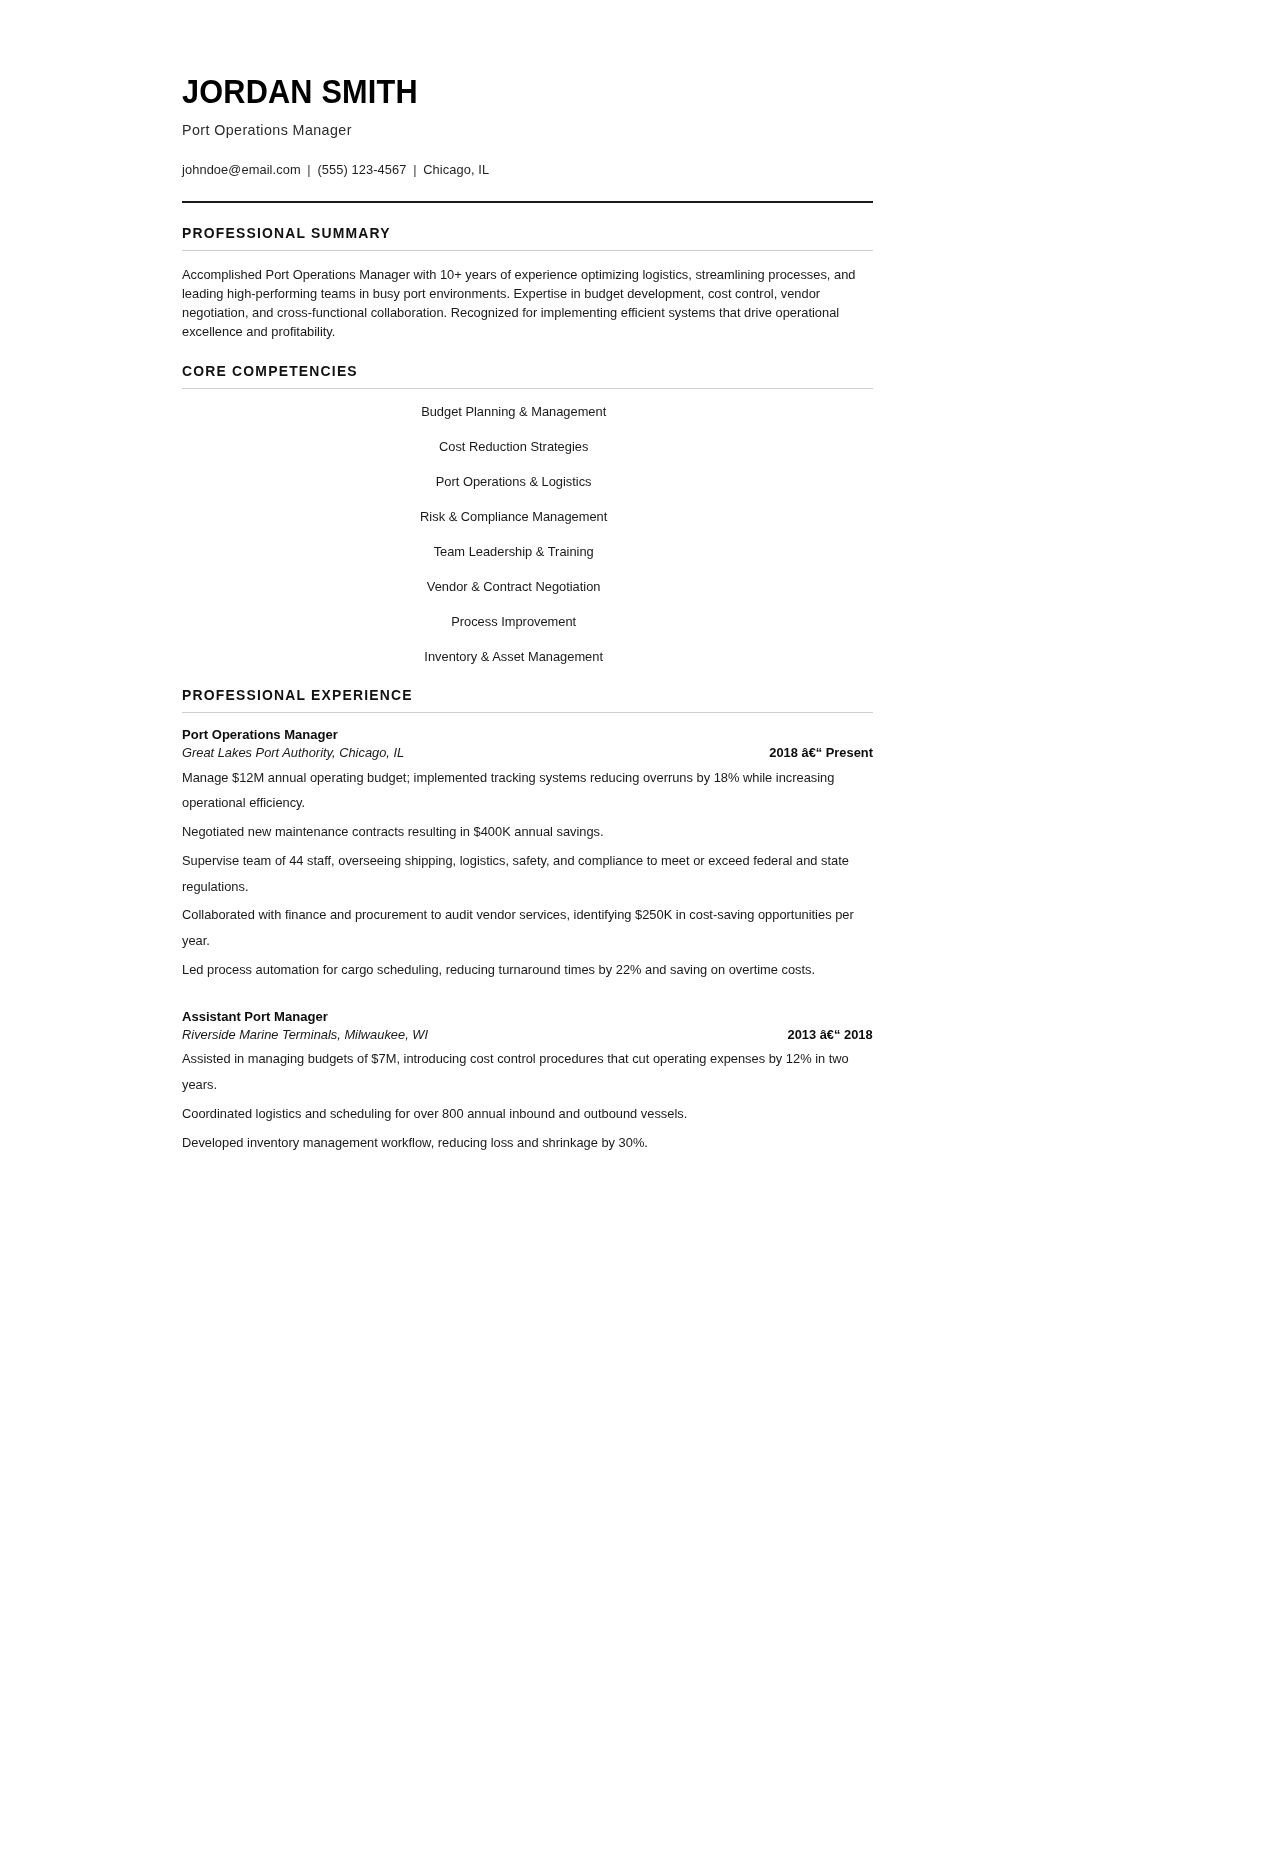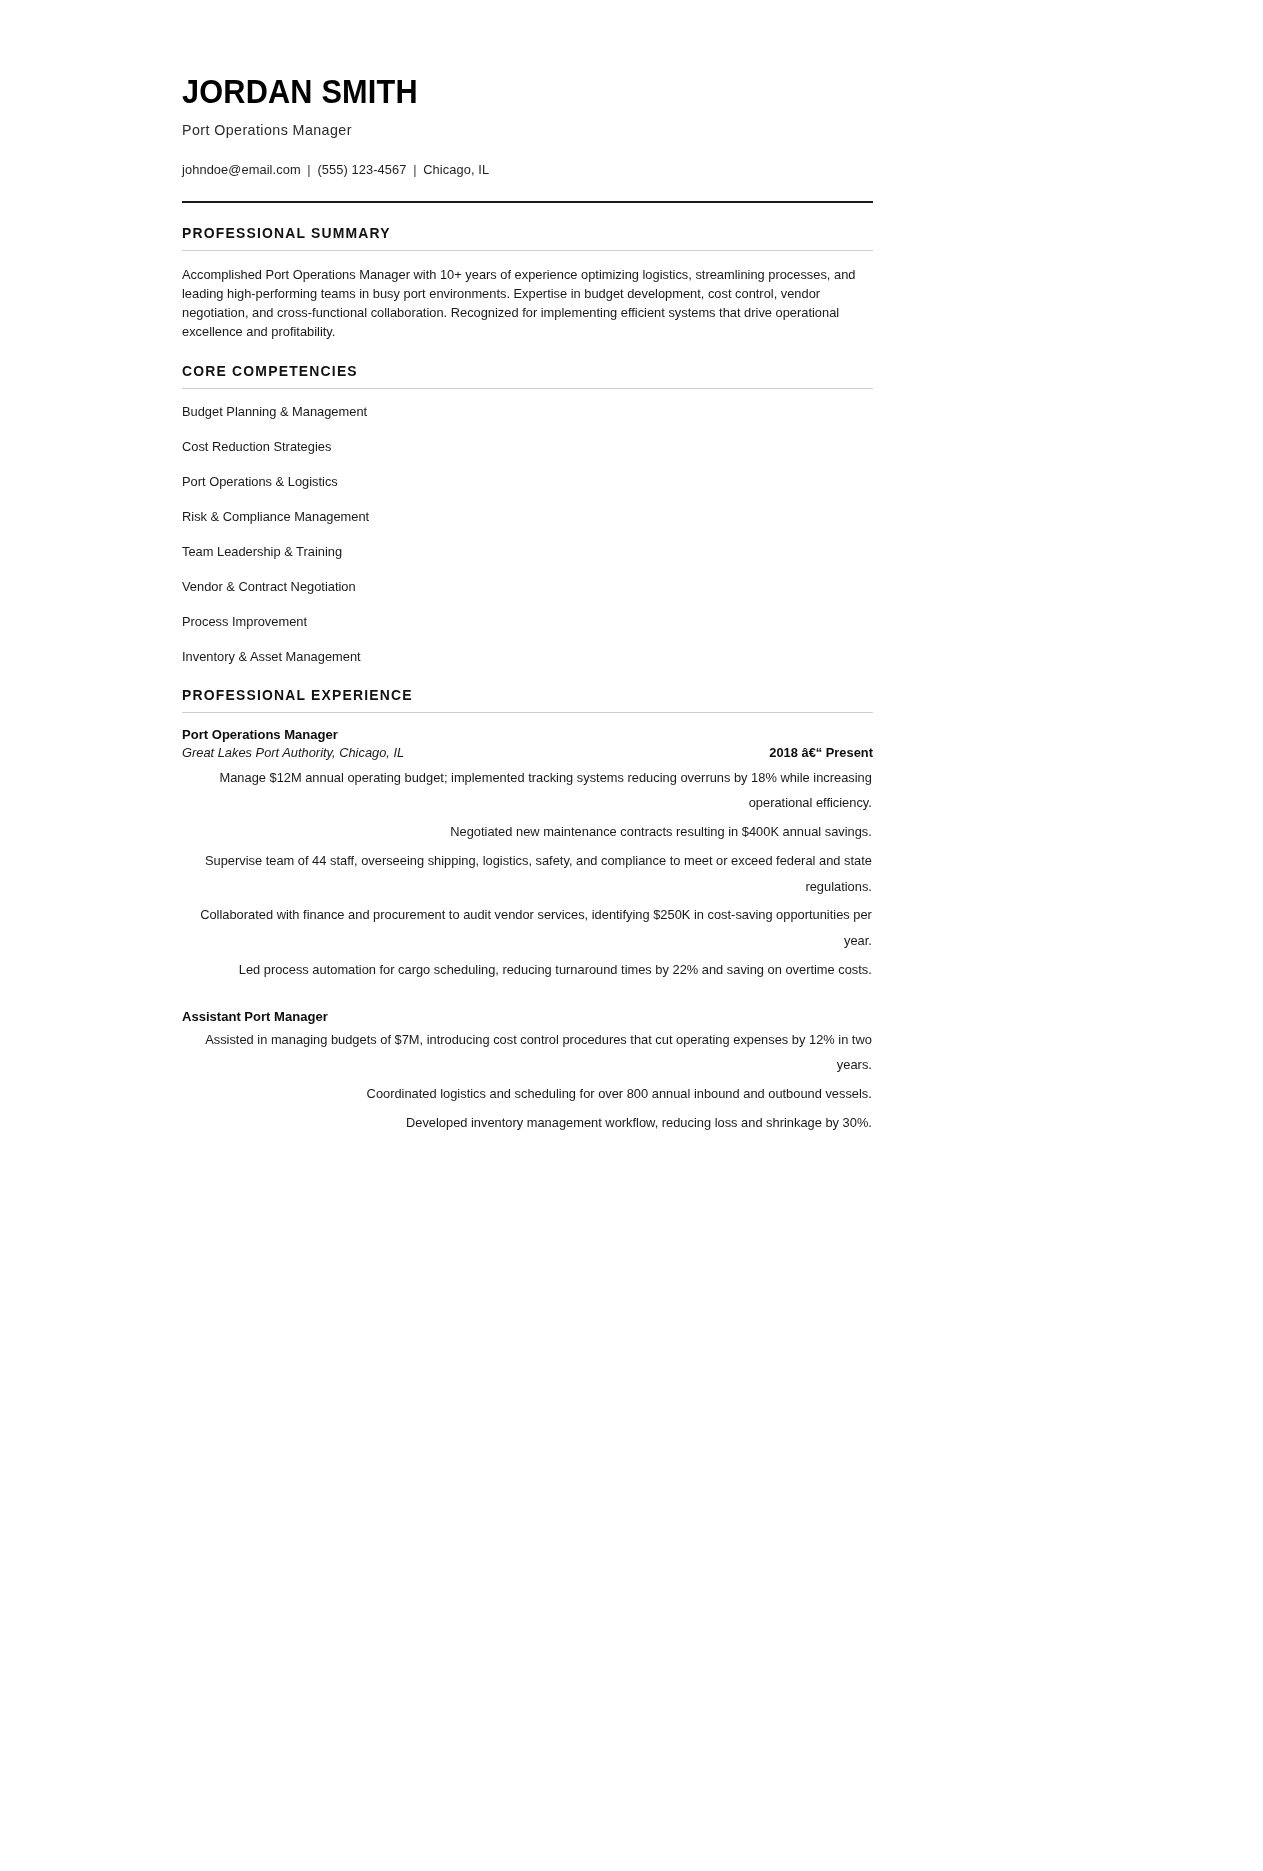--- a/index.html
+++ b/index.html
@@ -102,20 +102,21 @@
     transform: scaleX(0.96);
     transform-origin: left top;
     width: 104%;
   }
 
   
   .competency-list {
     list-style: none;
     margin: 0;
     padding: 0;
+    text-align: center;
   }
   .competency-item {
     font-size: 13.4px;
     line-height: 1.3;
     color: #1a1a1a;
     margin-bottom: 17.5px;
     transform: scaleX(0.96);
     transform-origin: left center;
   }
   .competency-item:last-child {
@@ -157,21 +158,20 @@
     color: #0d0d0d;
     line-height: 1.25;
     white-space: nowrap;
     transform: scaleX(0.96);
     transform-origin: right center;
   }
   .bullet-list {
     list-style: none;
     margin: 0;
     padding: 0;
-    text-align: right;
   }
   .bullet-item {
     font-size: 13.4px;
     line-height: 1.92;
     color: #1a1a1a;
     margin-bottom: 3px;
     transform: scaleX(0.96);
     transform-origin: left top;
     width: 104%;
   }
@@ -227,20 +227,24 @@
           <li class="bullet-item">Manage $12M annual operating budget; implemented tracking systems reducing overruns by 18% while increasing operational efficiency.</li>
           <li class="bullet-item">Negotiated new maintenance contracts resulting in $400K annual savings.</li>
           <li class="bullet-item">Supervise team of 44 staff, overseeing shipping, logistics, safety, and compliance to meet or exceed federal and state regulations.</li>
           <li class="bullet-item">Collaborated with finance and procurement to audit vendor services, identifying $250K in cost-saving opportunities per year.</li>
           <li class="bullet-item">Led process automation for cargo scheduling, reducing turnaround times by 22% and saving on overtime costs.</li>
         </ul>
       </div>
 
       <div class="job">
         <div class="job-title">Assistant Port Manager</div>
+        <div class="job-meta">
+          <span class="job-company">Riverside Marine Terminals, Milwaukee, WI</span>
+          <span class="job-dates">2013 â€“ 2018</span>
+        </div>
         <ul class="bullet-list">
           <li class="bullet-item">Assisted in managing budgets of $7M, introducing cost control procedures that cut operating expenses by 12% in two years.</li>
           <li class="bullet-item">Coordinated logistics and scheduling for over 800 annual inbound and outbound vessels.</li>
           <li class="bullet-item">Developed inventory management workflow, reducing loss and shrinkage by 30%.</li>
         </ul>
       </div>
 
     </div>
   </div>
 </div>

